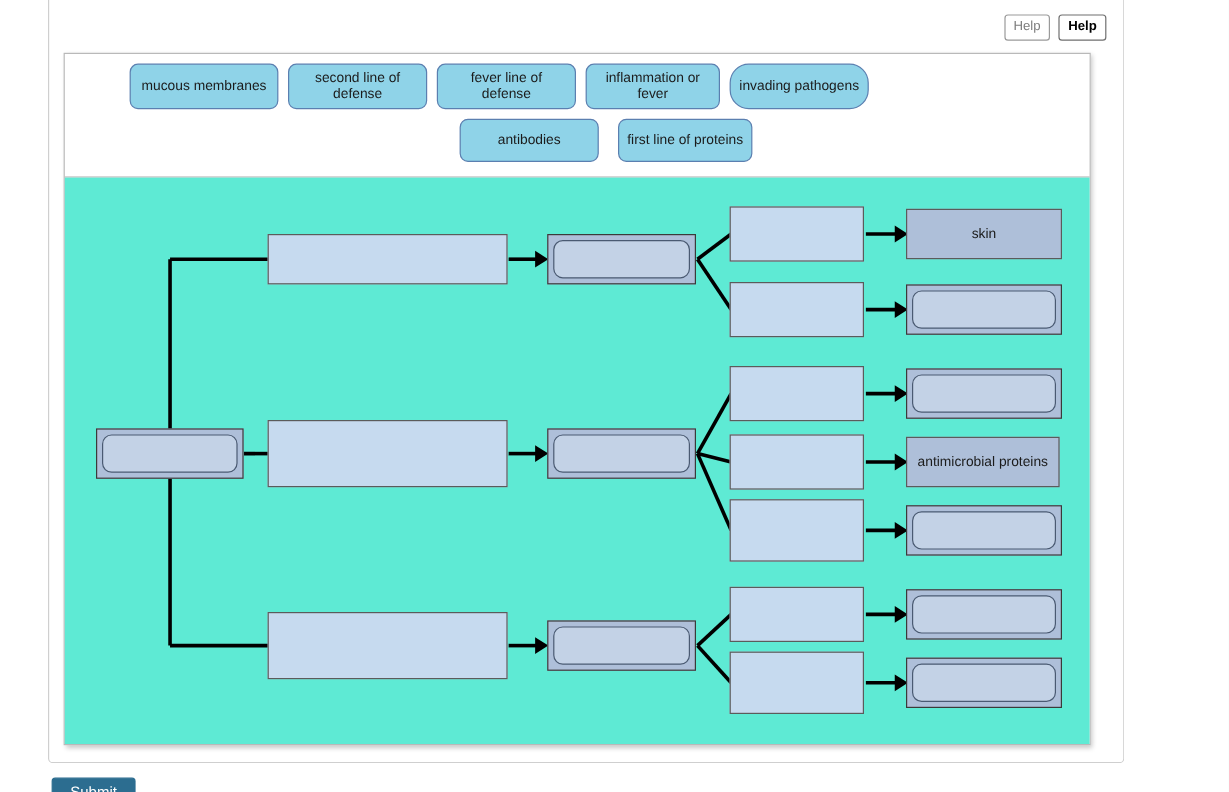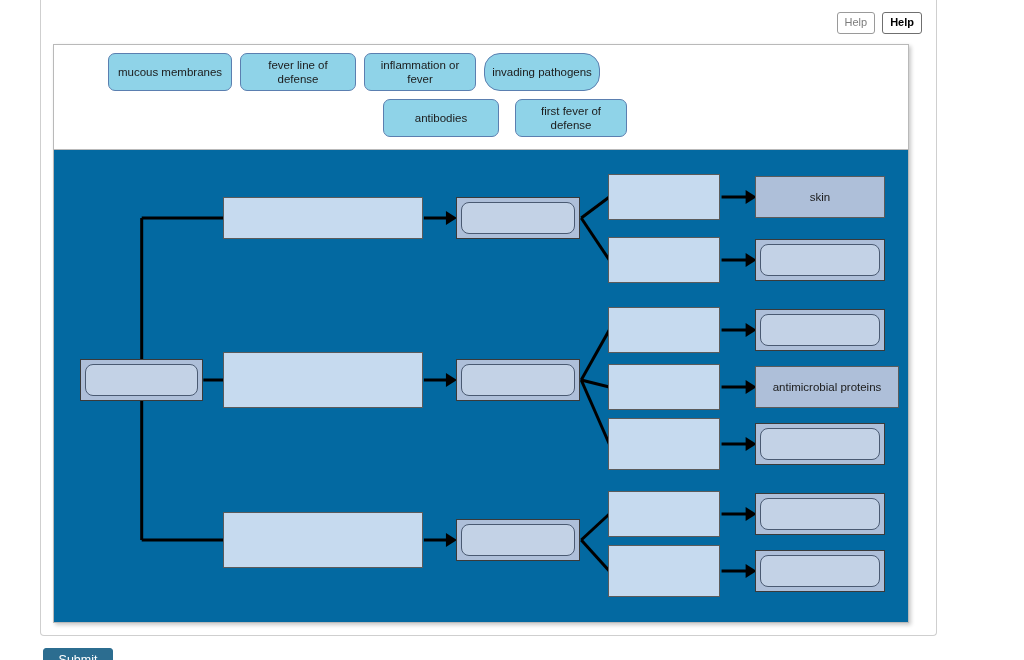--- a/index.html
+++ b/index.html
@@ -80,21 +80,21 @@
     min-height: 36px;
     box-sizing: border-box;
     cursor: move;
     user-select: none;
   }
 
   
   .canvas {
     position: relative;
     height: 472px;
-    background: #0369a1;
+    background: #5eead4;
     overflow: hidden;
   }
   .canvas svg.wires {
     position: absolute; left: 0; top: 0;
     width: 100%; height: 100%;
     pointer-events: none;
   }
 
   
   .node {
@@ -160,27 +160,28 @@
     <div class="toolbar">
       <div class="tb-btn reset">Help</div>
       <div class="tb-btn help">Help</div>
     </div>
 
     <div class="exercise-panel">
 
       <div class="token-bank">
         <div class="token-row row1">
             <div class="token" style="width: 124px;">mucous membranes</div>
+            <div class="token" style="width: 116px;">second line of defense</div>
             <div class="token" style="width: 116px;">fever line of defense</div>
             <div class="token" style="width: 112px;">inflammation or fever</div>
             <div class="token" style="width: 116px; border-radius: 16px;">invading pathogens</div>
           </div>
         <div class="token-row row2">
             <div class="token" style="width: 116px;">antibodies</div>
-            <div class="token" style="width: 112px;">first fever of defense</div>
+            <div class="token" style="width: 112px;">first line of proteins</div>
           </div>
       </div>
 
       <div class="canvas">
         <svg class="wires" viewBox="0 0 852 472" preserveAspectRatio="none">
             <line x1="87.5" y1="68" x2="87.5" y2="390" stroke="#000" stroke-width="3"></line>
             <line x1="87.5" y1="68" x2="169" y2="68" stroke="#000" stroke-width="3"></line>
             <line x1="369" y1="68" x2="393" y2="68" stroke="#000" stroke-width="3"></line>
             <polygon points="391,61 402,68 391,75" fill="#000"></polygon>
             <line x1="526" y1="68" x2="554" y2="47" stroke="#000" stroke-width="3"></line>
@@ -226,21 +227,21 @@
           </div>
           <div class="node label" style="left: 169px; top: 202px; width: 200px; height: 56px;"></div>
           <div class="node drop" style="left: 402px; top: 209px; width: 124px; height: 42px;">
             <div class="inner"></div>
           </div>
           <div class="node label" style="left: 554px; top: 157px; width: 112px; height: 46px;"></div>
           <div class="node drop" style="left: 701px; top: 159px; width: 130px; height: 42px;">
             <div class="inner"></div>
           </div>
           <div class="node label" style="left: 554px; top: 214px; width: 112px; height: 46px;"></div>
-          <div class="node filled" style="left: 701px; top: 216px; width: 144px; height: 42px;">antimicrobial proteins</div>
+          <div class="node filled" style="left: 701px; top: 216px; width: 128px; height: 42px;">antimicrobial proteins</div>
           <div class="node label" style="left: 554px; top: 268px; width: 112px; height: 52px;"></div>
           <div class="node drop" style="left: 701px; top: 273px; width: 130px; height: 42px;">
             <div class="inner"></div>
           </div>
           <div class="node label" style="left: 169px; top: 362px; width: 200px; height: 56px;"></div>
           <div class="node drop" style="left: 402px; top: 369px; width: 124px; height: 42px;">
             <div class="inner"></div>
           </div>
           <div class="node label" style="left: 554px; top: 341px; width: 112px; height: 46px;"></div>
           <div class="node drop" style="left: 701px; top: 343px; width: 130px; height: 42px;">

